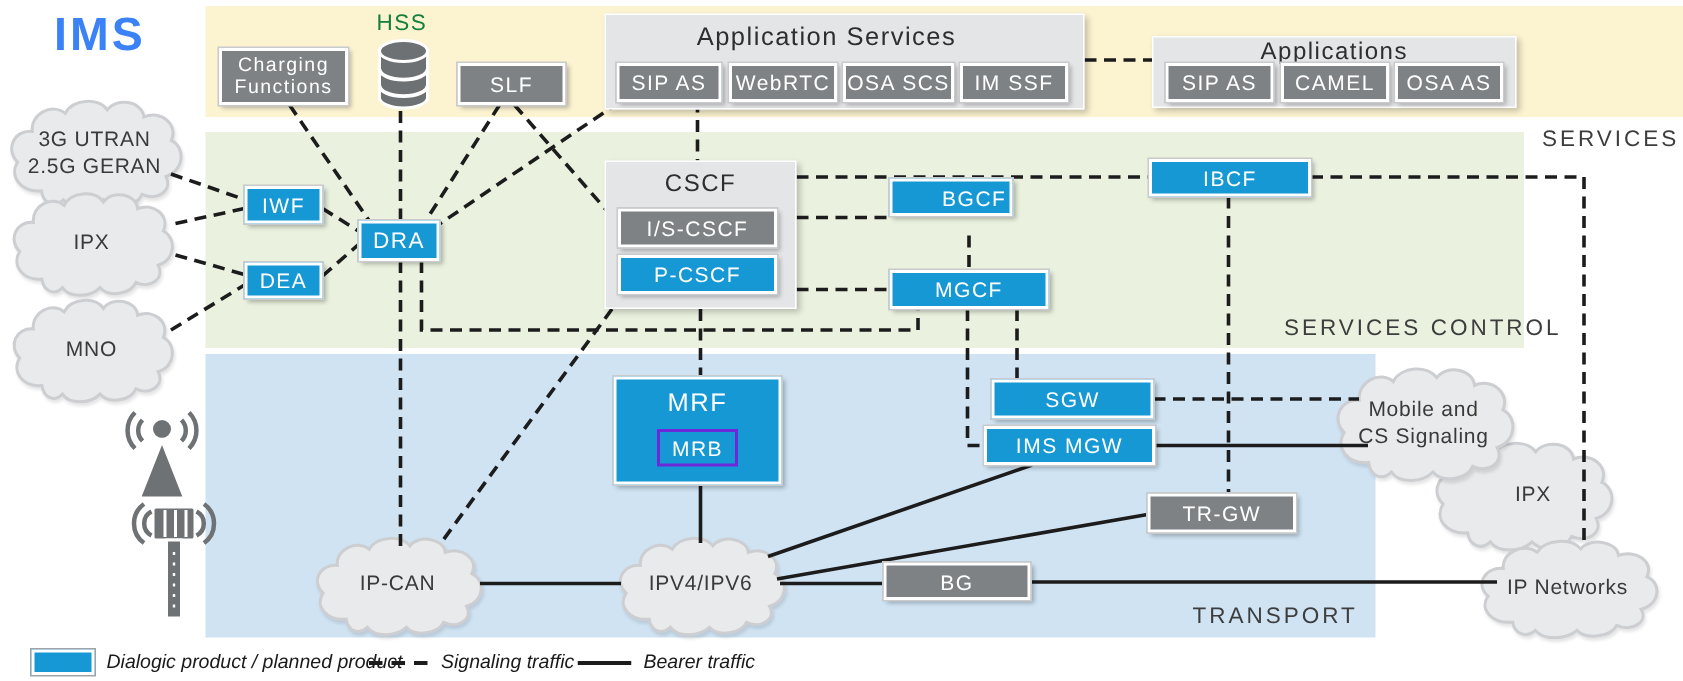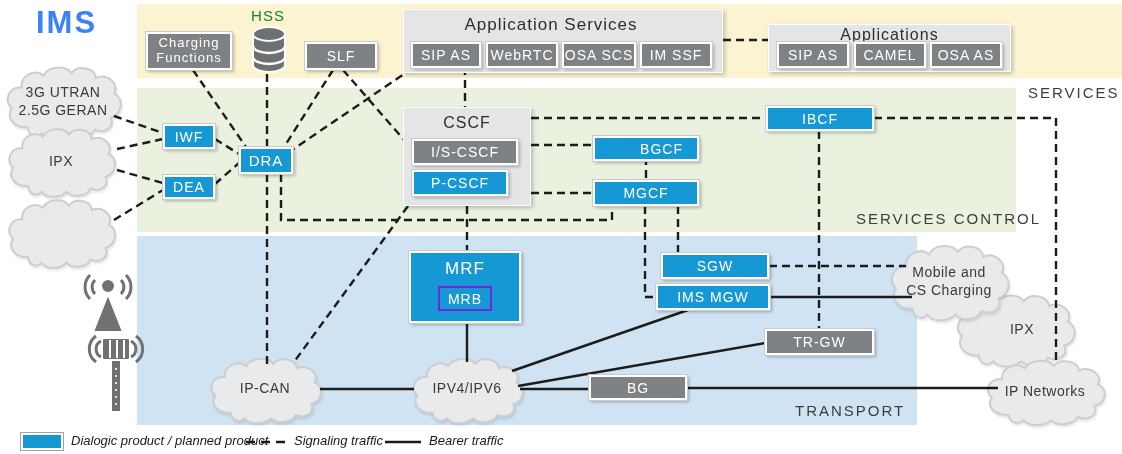--- a/index.html
+++ b/index.html
@@ -75,25 +75,26 @@
     </svg>
   <svg class="cloud-svg" style="left:982px;top:354px" width="126" height="76" viewBox="0 0 200 140" preserveAspectRatio="none">
       <use href="#cloudPath"></use>
     </svg>
 
   <div class="cloud-label" style="left:3px;top:84px;">
     <div>3G UTRAN</div>
       <div>2.5G GERAN</div>
   </div>
   <div class="cloud-label" style="left:1px;top:153px;">IPX</div>
+  <div class="cloud-label" style="left:1px;top:224px;">MNO</div>
   <div class="cloud-label" style="left:205px;top:380px;">IP-CAN</div>
   <div class="cloud-label" style="left:407px;top:380px;">IPV4/IPV6</div>
   <div class="cloud-label" style="left:889px;top:264px;">
     <div>Mobile and</div>
-      <div>CS Charging</div>
+      <div>CS Signaling</div>
   </div>
   <div class="cloud-label" style="left:962px;top:321px;">IPX</div>
   <div class="cloud-label" style="left:985px;top:383px;">IP Networks</div>
 
   <svg id="wires" width="1122" height="454">
 
     <path class="wire dash" d="M723,40 H768"></path>
     <path class="wire dash" d="M465,67 V107"></path>
     <path class="wire dash" d="M343,70 L405,141"></path>
     <path class="wire dash" d="M413,68 L292,150"></path>
@@ -135,46 +136,46 @@
     <ellipse cx="20" cy="9" rx="16" ry="7" fill="#6e7174" stroke="#fff" stroke-width="2"></ellipse>
     <path d="M4,21 a16,7 0 0 0 32,0" fill="none" stroke="#fff" stroke-width="2.5"></path>
     <path d="M4,32 a16,7 0 0 0 32,0" fill="none" stroke="#fff" stroke-width="2.5"></path>
   </svg>
 
   <div class="graybox two-line" style="left:146px;top:32px;width:86px;height:38px;">
     <div>Charging</div>
       <div>Functions</div>
   </div>
   <div class="graybox" style="left:305px;top:42px;width:72px;height:28px;">SLF</div>
-  <div class="graybox" style="left:765px;top:329px;width:109px;height:26px;">TR-GW</div>
+  <div class="graybox" style="left:765px;top:329px;width:99px;height:26px;">TR-GW</div>
   <div class="graybox" style="left:589px;top:375px;width:98px;height:25px;">BG</div>
 
   <div class="container-box" style="left:403px;top:9px;width:320px;height:64px;"></div>
   <div class="container-title" style="left:403px;top:15px;width:296px;font-size:17px;">Application Services</div>
   <div class="graybox" style="left:411px;top:42px;width:70px;height:26px;">SIP AS</div>
   <div class="graybox" style="left:486px;top:42px;width:72px;height:26px;">WebRTC</div>
   <div class="graybox" style="left:562px;top:42px;width:74px;height:26px;">OSA SCS</div>
   <div class="graybox" style="left:640px;top:42px;width:72px;height:26px;">IM SSF</div>
 
   <div class="container-box" style="left:768px;top:24px;width:243px;height:48px;"></div>
   <div class="container-title" style="left:768px;top:26px;width:243px;font-size:16px;">Applications</div>
   <div class="graybox" style="left:777px;top:42px;width:72px;height:26px;">SIP AS</div>
   <div class="graybox" style="left:854px;top:42px;width:72px;height:26px;">CAMEL</div>
   <div class="graybox" style="left:930px;top:42px;width:72px;height:26px;">OSA AS</div>
 
   <div class="container-box" style="left:403px;top:107px;width:128px;height:99px;"></div>
   <div class="container-title" style="left:403px;top:114px;width:128px;font-size:16px;">CSCF</div>
   <div class="graybox" style="left:412px;top:139px;width:106px;height:26px;">I/S-CSCF</div>
-  <div class="bluebox" style="left:412px;top:170px;width:96px;height:26px;">P-CSCF</div>
+  <div class="bluebox" style="left:412px;top:170px;width:106px;height:26px;">P-CSCF</div>
 
   <div class="bluebox" style="left:163px;top:124px;width:52px;height:25px;">IWF</div>
   <div class="bluebox" style="left:163px;top:175px;width:52px;height:24px;">DEA</div>
   <div class="bluebox" style="left:239px;top:147px;width:54px;height:27px;font-size:15px;">DRA</div>
   <div class="bluebox" style="left:766px;top:106px;width:108px;height:25px;">IBCF</div>
-  <div class="bluebox" style="left:593px;top:136px;width:106px;height:25px;padding-left:31px;">BGCF</div>
+  <div class="bluebox" style="left:593px;top:119px;width:82px;height:25px;padding-left:31px;">BGCF</div>
   <div class="bluebox" style="left:593px;top:180px;width:106px;height:26px;">MGCF</div>
   <div class="bluebox" style="left:661px;top:253px;width:108px;height:26px;">SGW</div>
   <div class="bluebox" style="left:656px;top:284px;width:114px;height:26px;">IMS MGW</div>
 
   <div class="bluebox" style="left:409px;top:251px;width:112px;height:72px;">
     <div style="position:absolute;top:6px;width:100%;text-align:center;font-size:17px;">MRF</div>
     <div style="position:absolute;left:27px;top:33px;width:54px;height:25px;box-sizing:border-box;border:2px solid #6d28d9;display:flex;align-items:center;justify-content:center;font-size:14px;letter-spacing:1px;">MRB</div>
   </div>
 
   <svg class="icon-layer" style="left:78px;top:272px;" width="60" height="66" viewBox="0 0 60 66">

